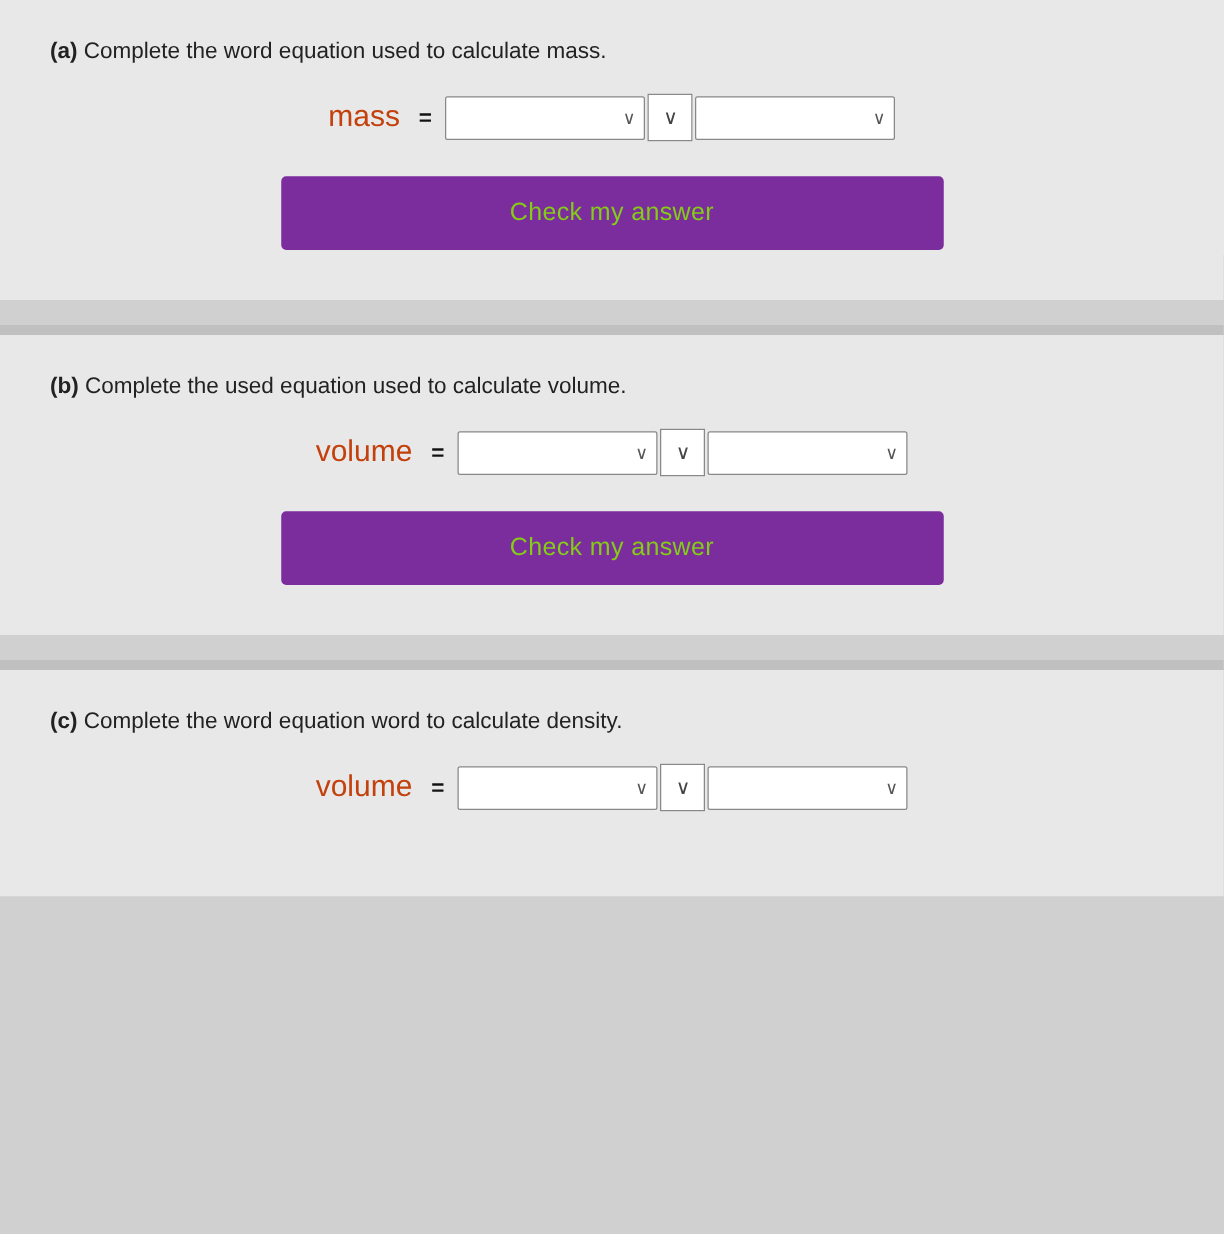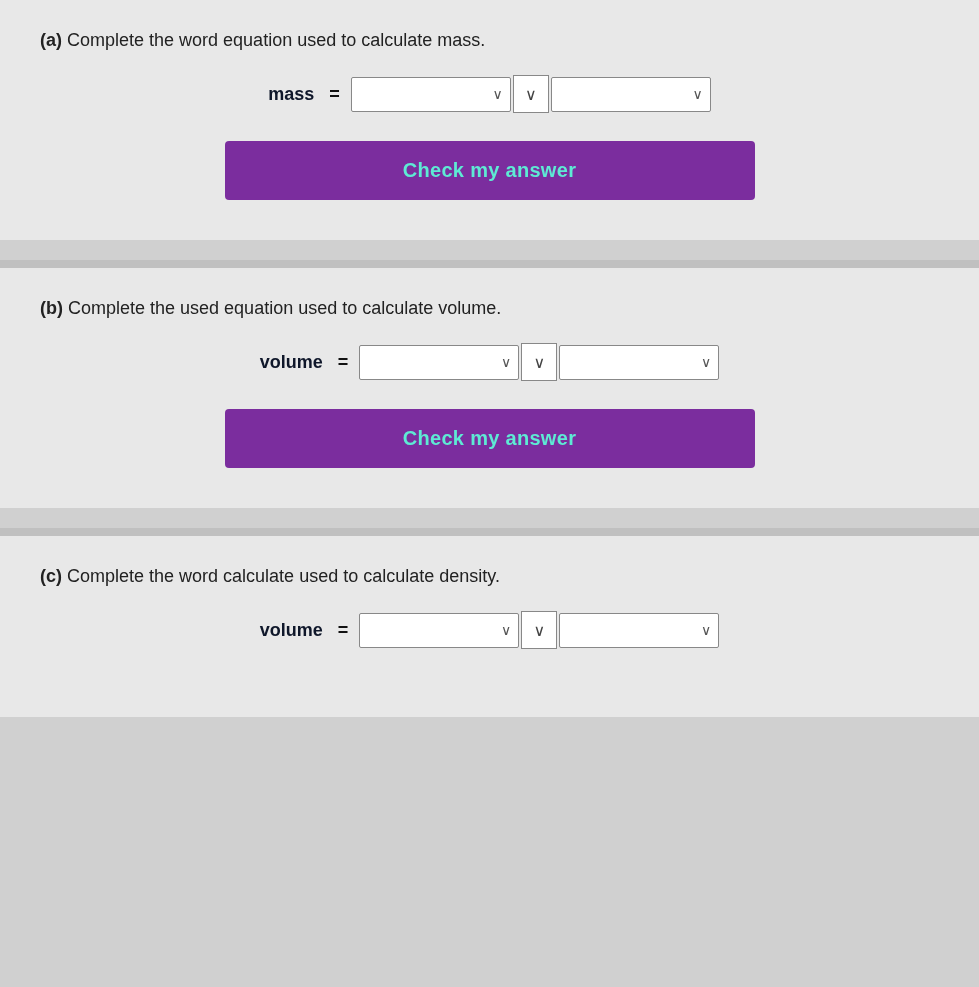--- a/index.html
+++ b/index.html
@@ -39,23 +39,23 @@
 
     .equation-row {
       display: flex;
       align-items: center;
       justify-content: center;
       gap: 0px;
       margin-bottom: 28px;
     }
 
     .equation-label {
-      font-size: 18px;
-      font-weight: bold;
-      color: #0f172a;
+      font-size: 24px;
+      font-weight: normal;
+      color: #c2410c;
       margin-right: 10px;
     }
 
     .equals-sign {
       font-size: 18px;
       font-weight: bold;
       color: #111;
       margin-right: 6px;
     }
 
@@ -100,27 +100,27 @@
       margin: 0 2px;
       cursor: pointer;
       font-size: 16px;
       color: #444;
     }
 
     .check-button {
       display: block;
       margin: 0 auto;
       background-color: #7b2d9e;
-      color: #5eead4;
+      color: #84cc16;
       border: none;
       border-radius: 4px;
       padding: 18px 0;
       width: 530px;
       font-size: 20px;
-      font-weight: bold;
+      font-weight: normal;
       cursor: pointer;
       text-align: center;
       letter-spacing: 0.3px;
     }
 
     .divider {
       height: 8px;
       background-color: #c0c0c0;
     }
   </style>
@@ -173,21 +173,21 @@
     </div>
   </div>
   <button class="check-button">Check my answer</button>
 </div>
 
 <div class="divider"></div>
 
 <div class="section-c">
   <p class="question-label">
     <strong>(c)</strong>
-    <span> Complete the word calculate used to calculate density.</span>
+    <span> Complete the word equation word to calculate density.</span>
   </p>
   <div class="equation-row">
     <span class="equation-label">volume</span>
     <span class="equals-sign">&nbsp;=&nbsp;</span>
     <div class="select-wrapper">
       <select class="dropdown-select">
         <option value=""></option>
       </select>
     </div>
     <div class="operator-box">∨</div>

